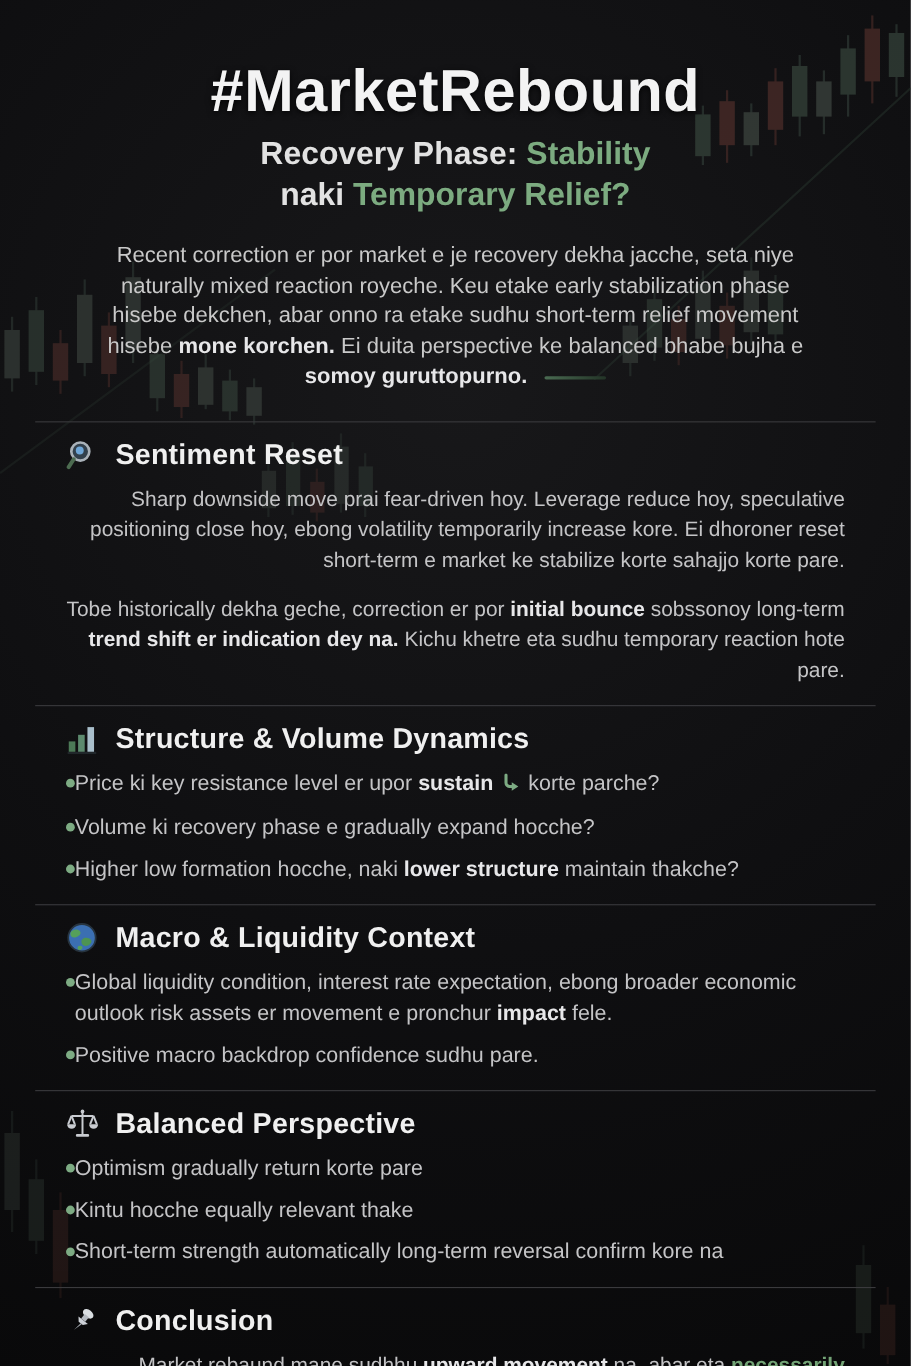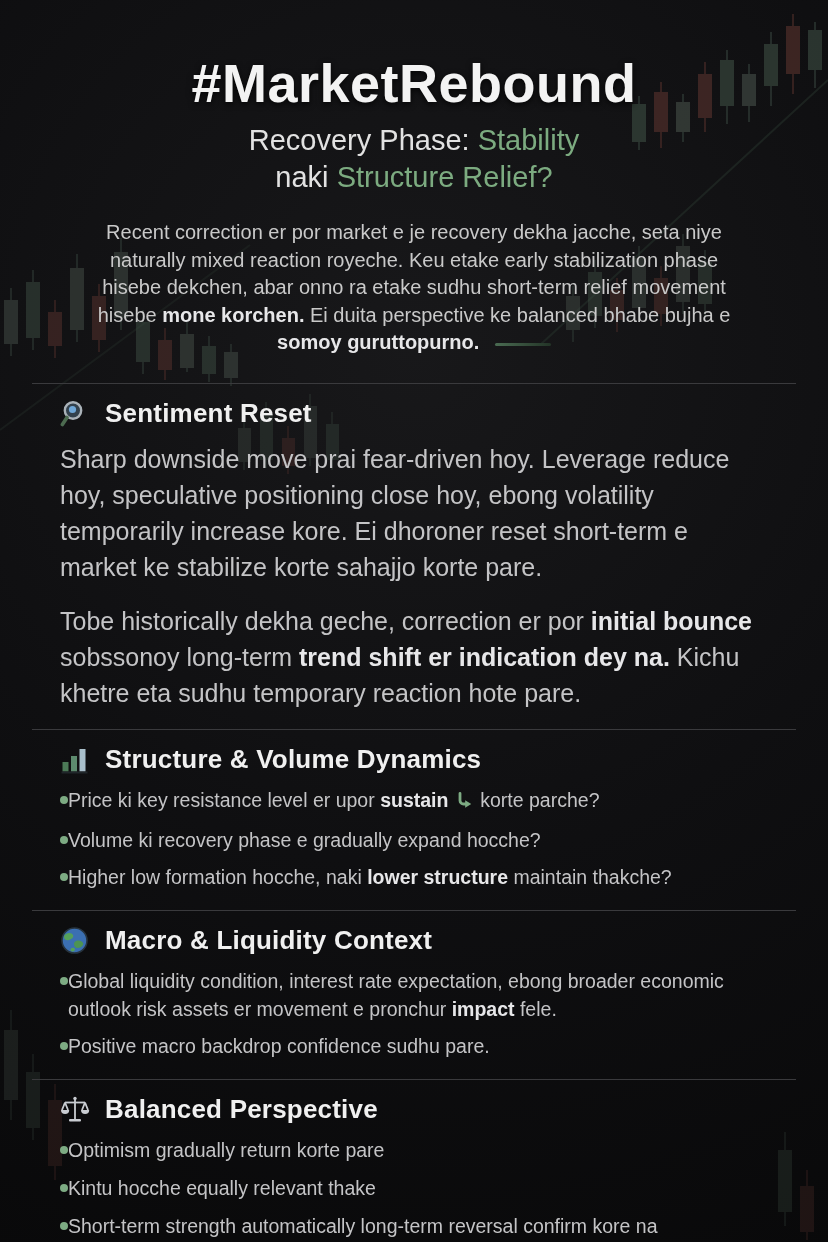--- a/index.html
+++ b/index.html
@@ -13,35 +13,35 @@
   .bg-art{position:absolute;inset:0;z-index:0;pointer-events:none;}
   .content{position:relative;z-index:1;padding:26px 32px 12px 32px;box-sizing:border-box;height:100%;}
 
   .page-title{
     margin:26px 0 8px 0;text-align:center;
     font-size:54px;font-weight:700;letter-spacing:.5px;color:#f3f3f3;
     text-shadow:0 2px 6px rgba(0,0,0,.8);
   }
   .subtitle{
     text-align:center;font-size:29px;line-height:1.26;color:#e2e2e2;
-    margin-bottom:24px;font-weight:400;
+    margin-bottom:24px;font-weight:700;
   }
   .intro{
     max-width:672px;margin:0 auto 26px auto;text-align:center;
     font-size:20px;line-height:1.38;color:#c9c9c9;
   }
   .divider{
     border:none;border-top:1px solid #3a3a3d;height:0;
     margin:18px 0 14px 0;
   }
   .section{padding:0 28px;}
   .sec-head{display:flex;align-items:center;gap:15px;margin:14px 0 12px 0;}
   .sec-head .icon{display:inline-flex;width:30px;height:30px;flex:0 0 auto;}
   .sec-title{font-size:26px;font-weight:700;color:#f0f0f0;letter-spacing:.2px;}
-  .section p{margin:0 0 18px 0;font-size:25px;line-height:1.44;color:#c4c4c6;}
+  .section p{margin:0 0 18px 0;font-size:19px;line-height:1.44;color:#c4c4c6;text-align:right;}
   ul.bullets{list-style:none;margin:2px 0 16px 0;padding:0;}
   ul.bullets li{
     display:flex;align-items:flex-start;
     font-size:19.5px;line-height:1.42;color:#c4c4c6;margin-bottom:10px;
   }
   .bullet-dot{
     flex:0 0 auto;width:8px;height:8px;border-radius:50%;
     background:#7dab83;margin-top:9px;
   }
   .seg-b{font-weight:700;color:#e7e7e9;}
@@ -146,21 +146,21 @@
       <rect x="800" y="1186" width="14" height="46" fill="#5a332e"></rect>
   </g>
 </svg>
 
 <div class="content">
 
   <h1 class="page-title">#MarketRebound</h1>
 
   <div class="subtitle">
     <div><span>Recovery Phase: </span><span class="seg-g">Stability</span></div>
-    <div><span>naki </span><span class="seg-g">Structure Relief?</span></div>
+    <div><span>naki </span><span class="seg-g">Temporary Relief?</span></div>
   </div>
 
   <div class="intro"><span>Recent correction er por market e je recovery dekha jacche, seta niye naturally mixed reaction royeche. Keu etake early stabilization phase hisebe dekchen, abar onno ra etake sudhu short-term relief movement hisebe </span><span class="seg-b">mone korchen.</span><span> Ei duita perspective ke balanced bhabe bujha e </span><span class="seg-b">somoy guruttopurno.</span>
   <span class="accent-dash"></span>
 </div>
 
   <hr class="divider">
   <div class="section">
     <div class="sec-head">
       <span class="icon">

